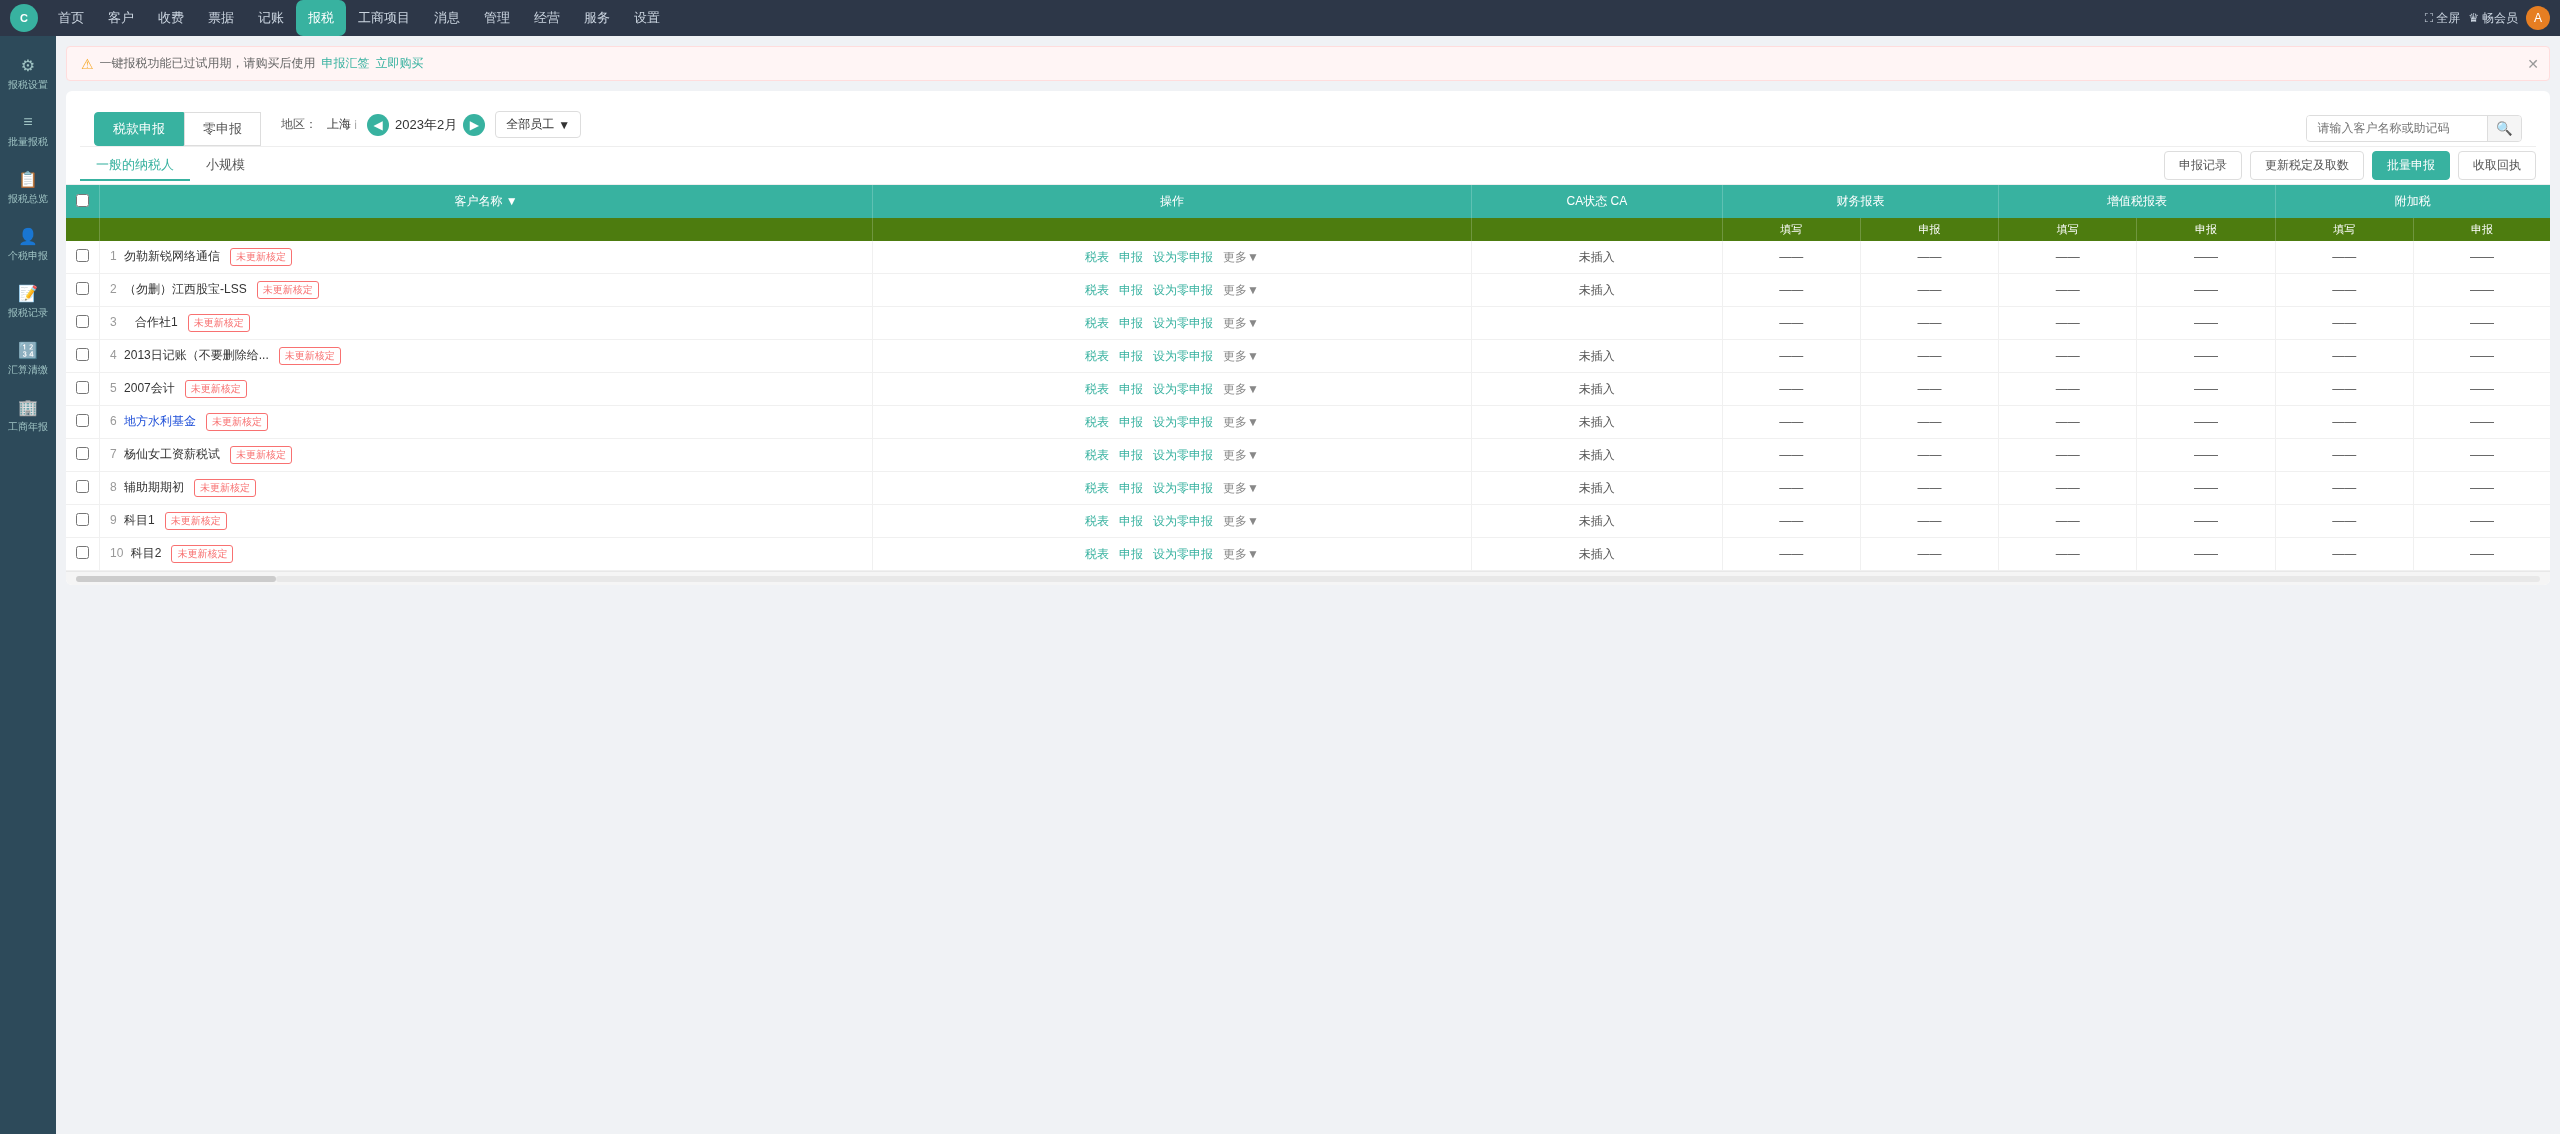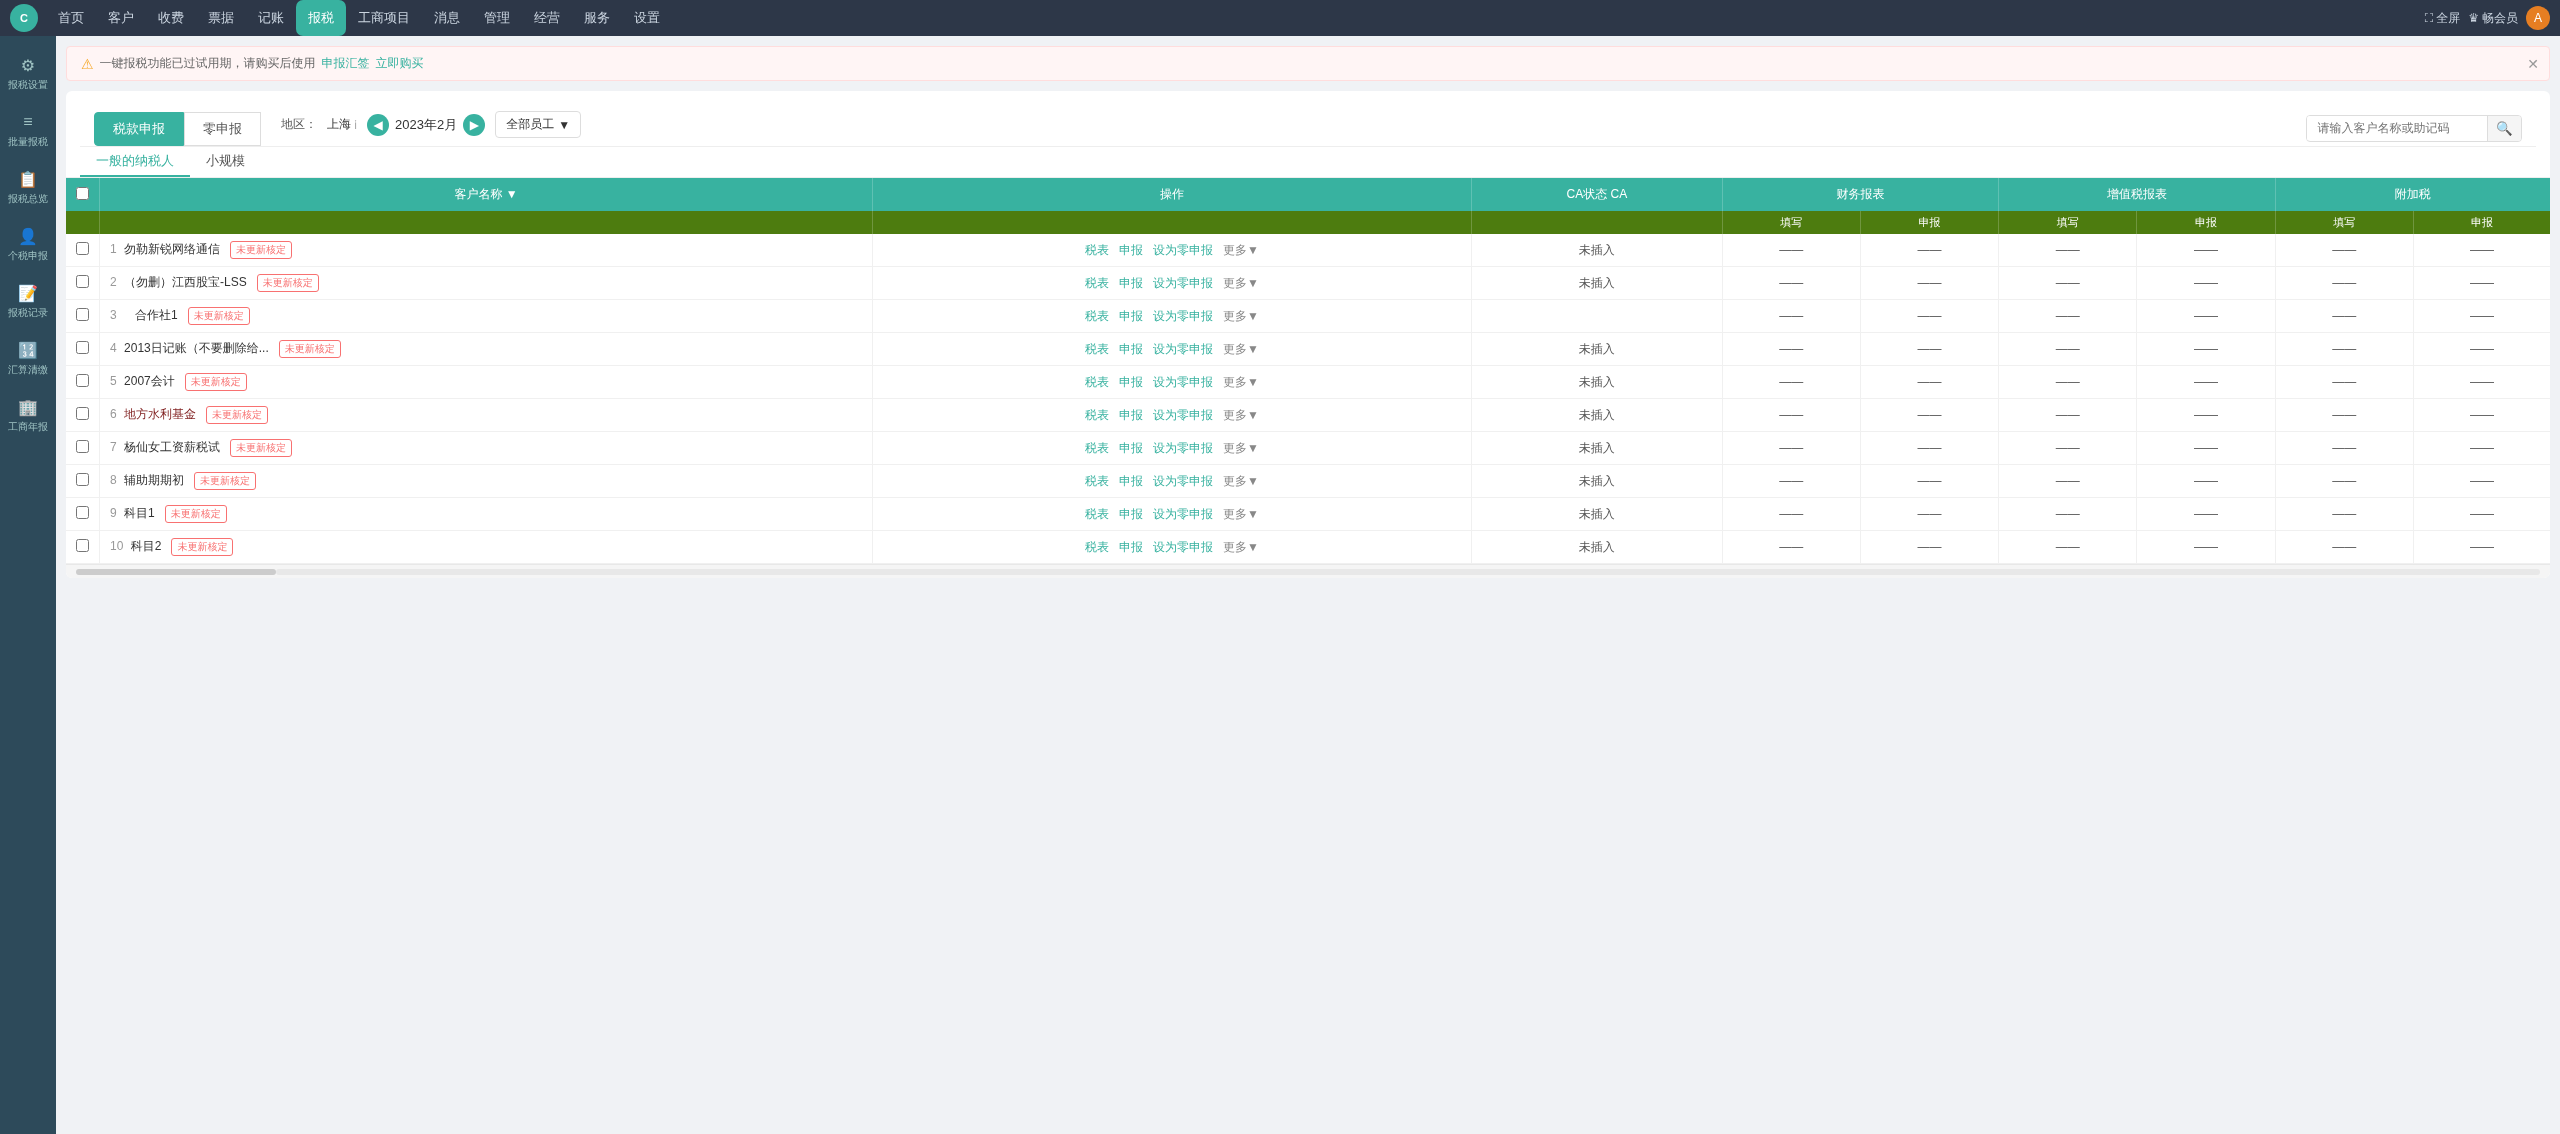--- a/index.html
+++ b/index.html
@@ -367,20 +367,26 @@
               <span>🔍</span>
             </button>
           </div>
         </div>
       </div>
 
       <div class="sub-tabs-row" style="padding:0 14px;">
         <div class="sub-tab active">一般的纳税人</div>
         <div class="sub-tab">小规模</div>
 
+        <div style="margin-left:auto;display:flex;gap:8px;padding:4px 0;">
+          <button class="action-btn">申报记录</button>
+          <button class="action-btn">更新税定及取数</button>
+          <button class="action-btn primary">批量申报</button>
+          <button class="action-btn">收取回执</button>
+        </div>
       </div>
 
       <div class="table-container">
         <table class="data-table">
           <thead>
             <tr>
               <th style="width:30px;">
                 <input type="checkbox" class="cb" style="">
               </th>
               <th colspan="1">
@@ -541,21 +547,21 @@
       <td class="dash">——</td>
       <td class="dash">——</td>
       <td class="dash">——</td>
     </tr>
               <tr>
       <td style="text-align:center;">
         <input type="checkbox" class="cb" style="">
       </td>
       <td class="left">
         <span style="color:#999;margin-right:4px;">6</span>
-        <span style="color:#7f1d1d;">地方水利基金</span>
+        <span style="color:#1d4ed8;">地方水利基金</span>
         &nbsp;
         <span class="tag-unverified">未更新核定</span>
       </td>
       <td>
         <span class="action-link">税表</span>
         &nbsp;
         <span class="action-link">申报</span>
         &nbsp;
         <span class="action-link">设为零申报</span>
         &nbsp;

